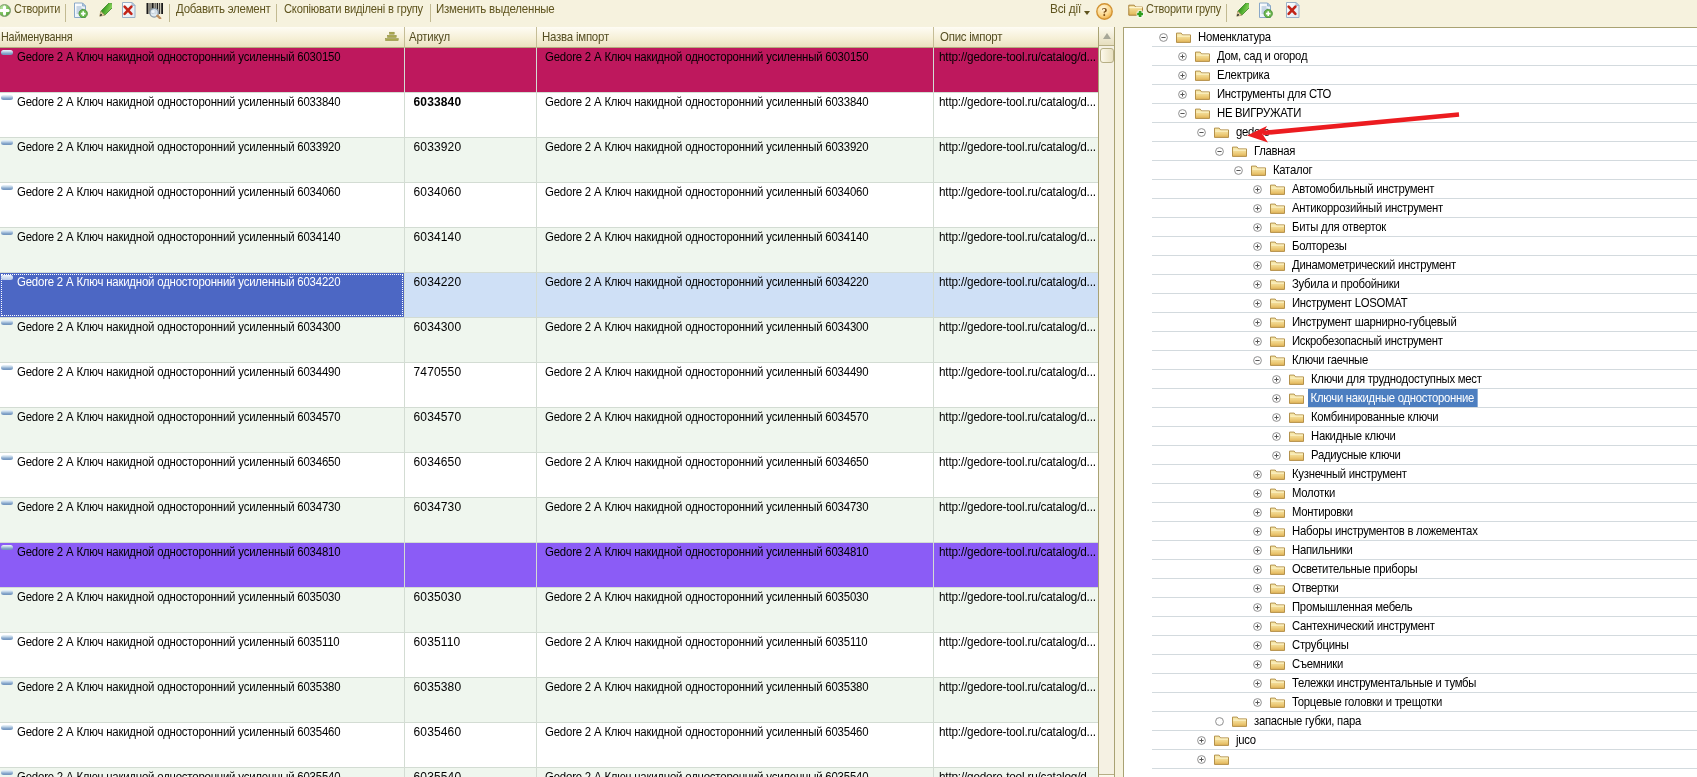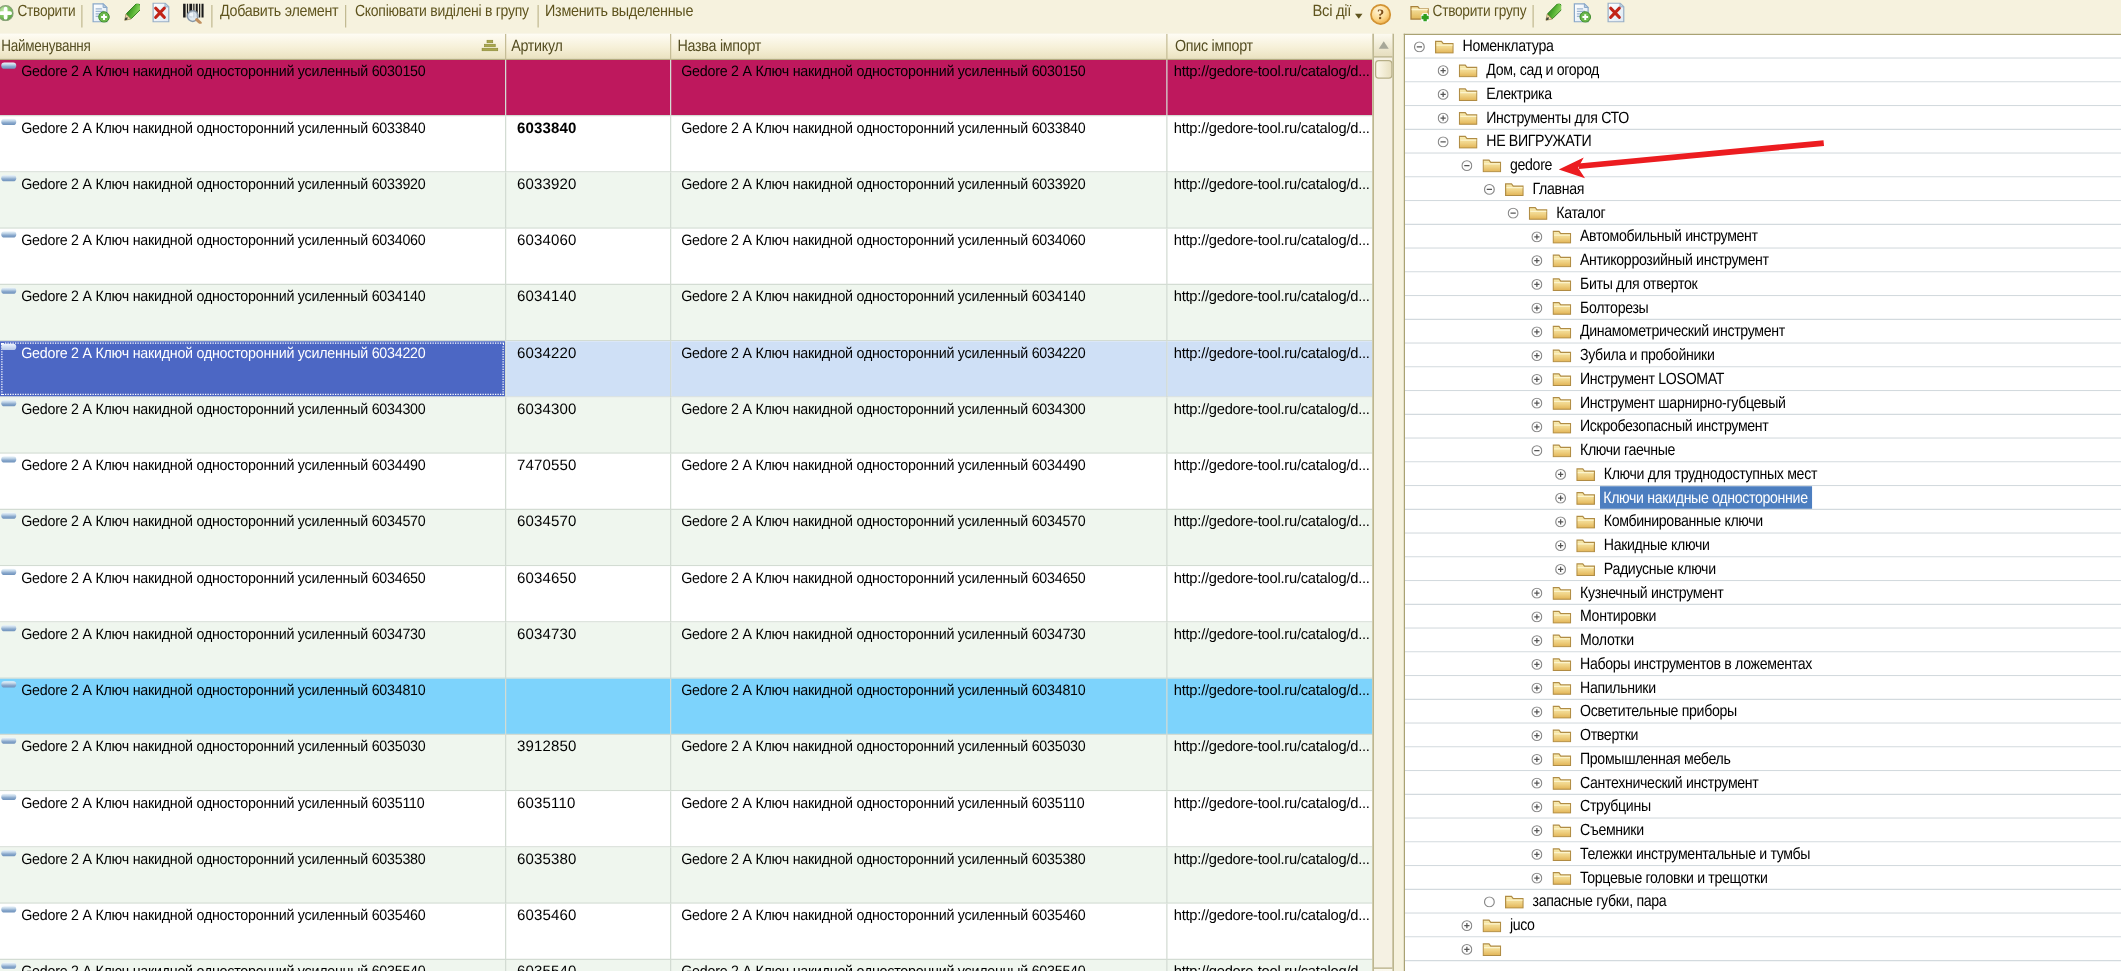--- a/index.html
+++ b/index.html
@@ -380,42 +380,42 @@
       <div class="tcell" style="left:537px;width:397px;">
         <span style="position:absolute;left:8px;transform:scaleX(0.95);transform-origin:0 50%;">Gedore 2 А Ключ накидной односторонний усиленный 6034730</span>
       </div>
       <div class="tcell" style="left:934px;width:164px;">
         <span style="position:absolute;left:5px;transform:scaleX(0.98);transform-origin:0 50%;">http://gedore-tool.ru/catalog/d...</span>
       </div>
       <span class="abs" style="left:404px;top:0;width:1px;height:45px;background:#d3dcd3;"></span>
       <span class="abs" style="left:536px;top:0;width:1px;height:45px;background:#d3dcd3;"></span>
       <span class="abs" style="left:933px;top:0;width:1px;height:45px;background:#d3dcd3;"></span>
     </div>
-    <div class="trow" style="top:516px;background:#7dd3fc;">
+    <div class="trow" style="top:516px;background:#8b5cf6;">
       <div class="tcell" style="left:0;width:404px;">
         <span class="cap" style="background:linear-gradient(180deg,#eef6fb 0%,#bdd2e6 35%,#89a8cc 65%,#6e92bc 100%);"></span>
         <span style="position:absolute;left:17px;transform:scaleX(0.95);transform-origin:0 50%;">Gedore 2 А Ключ накидной односторонний усиленный 6034810</span>
       </div>
       <div class="tcell" style="left:537px;width:397px;">
         <span style="position:absolute;left:8px;transform:scaleX(0.95);transform-origin:0 50%;">Gedore 2 А Ключ накидной односторонний усиленный 6034810</span>
       </div>
       <div class="tcell" style="left:934px;width:164px;">
         <span style="position:absolute;left:5px;transform:scaleX(0.98);transform-origin:0 50%;">http://gedore-tool.ru/catalog/d...</span>
       </div>
       <span class="abs" style="left:404px;top:0;width:1px;height:45px;background:#d3dcd3;"></span>
       <span class="abs" style="left:536px;top:0;width:1px;height:45px;background:#d3dcd3;"></span>
       <span class="abs" style="left:933px;top:0;width:1px;height:45px;background:#d3dcd3;"></span>
     </div>
     <div class="trow" style="top:561px;background:#eff6ee;">
       <div class="tcell" style="left:0;width:404px;">
         <span class="cap" style="background:linear-gradient(180deg,#eef6fb 0%,#bdd2e6 35%,#89a8cc 65%,#6e92bc 100%);"></span>
         <span style="position:absolute;left:17px;transform:scaleX(0.95);transform-origin:0 50%;">Gedore 2 А Ключ накидной односторонний усиленный 6035030</span>
       </div>
       <div class="tcell" style="left:405px;width:132px;">
-        <span style="position:absolute;left:8.5px;letter-spacing:0.15px;">3912850</span>
+        <span style="position:absolute;left:8.5px;letter-spacing:0.15px;">6035030</span>
       </div>
       <div class="tcell" style="left:537px;width:397px;">
         <span style="position:absolute;left:8px;transform:scaleX(0.95);transform-origin:0 50%;">Gedore 2 А Ключ накидной односторонний усиленный 6035030</span>
       </div>
       <div class="tcell" style="left:934px;width:164px;">
         <span style="position:absolute;left:5px;transform:scaleX(0.98);transform-origin:0 50%;">http://gedore-tool.ru/catalog/d...</span>
       </div>
       <span class="abs" style="left:404px;top:0;width:1px;height:45px;background:#d3dcd3;"></span>
       <span class="abs" style="left:536px;top:0;width:1px;height:45px;background:#d3dcd3;"></span>
       <span class="abs" style="left:933px;top:0;width:1px;height:45px;background:#d3dcd3;"></span>
@@ -493,21 +493,21 @@
       <span class="abs" style="left:933px;top:0;width:1px;height:45px;background:#d3dcd3;"></span>
     </div>
   </div>
 <div class="abs" style="left:1098px;top:27px;width:17px;height:750px;background:#f5f1e3;border-left:1px solid #a9a273;border-right:1px solid #a9a273;overflow:hidden;">
     <div class="abs" style="left:0;top:0;width:15px;height:19px;background:linear-gradient(180deg,#fcfaf0,#e6debe);border-bottom:1px solid #b6ae85;">
       <span class="abs" style="left:3.5px;top:6px;width:0;height:0;border-left:4px solid transparent;border-right:4px solid transparent;border-bottom:6px solid #a7a798;"></span>
     </div>
     <div class="abs" style="left:0.5px;top:21px;width:14px;height:15px;background:linear-gradient(90deg,#fcf8ea,#e8e0c0);border:1px solid #b6ae85;border-radius:3px;"></div>
     <div class="abs" style="left:0;top:747px;width:15px;height:19px;background:linear-gradient(180deg,#fcfaf0,#e6debe);border-top:1px solid #b6ae85;"></div>
   </div>
-<div class="abs" style="left:1123px;top:27px;width:574px;height:750px;background:#fff;border-left:1px solid #a9a273;border-top:1px solid #a9a273;overflow:hidden;">
+<div class="abs" style="left:1123px;top:27px;width:574px;height:750px;background:#fff;border-left:1px solid #a9a273;border-top:1px solid #a9a273;overflow:hidden;padding-left:28px;">
     <div class="trrow">
       <span class="trexp" style="left:7px;">
         <svg width="9" height="9" viewBox="0 0 9 9" style="">
           <circle cx="4.5" cy="4.5" r="3.9" fill="#fefefe" stroke="#8a8a8a" stroke-width="0.95"></circle>
           <path d="M2.4 4.5h4.2" stroke="#555" stroke-width="1"></path>
         </svg>
       </span>
       <span class="trfol" style="left:24px;">
         <svg width="15" height="12" viewBox="0 0 15 12" style="">
           <defs>
@@ -1042,43 +1042,43 @@
             <linearGradient id="tf" x1="0" y1="0" x2="0" y2="1">
 <stop offset="0" stop-color="#f9eeb4"></stop>
               <stop offset="0.55" stop-color="#f0d488"></stop>
               <stop offset="1" stop-color="#e2b456"></stop>
             </linearGradient>
           </defs>
 <path d="M0.5 11.4 V2.1 L5.2 2.1 L6.6 3.9 L14.5 3.9 L14.5 11.4 z" fill="url(#tf)" stroke="#b08c44" stroke-width="0.95"></path>
 <path d="M1.2 5.1h12.8" stroke="#fcf4cc" stroke-width="1.1"></path>
         </svg>
       </span>
+      <span class="trlbl" style="left:140px;">Молотки</span>
+    </div>
+    <div class="trrow">
+      <span class="trexp" style="left:101px;">
+        <svg width="9" height="9" viewBox="0 0 9 9" style="">
+          <circle cx="4.5" cy="4.5" r="3.9" fill="#fefefe" stroke="#8a8a8a" stroke-width="0.95"></circle>
+          <path d="M2.4 4.5h4.2M4.5 2.4v4.2" stroke="#555" stroke-width="1"></path>
+        </svg>
+      </span>
+      <span class="trfol" style="left:118px;">
+        <svg width="15" height="12" viewBox="0 0 15 12" style="">
+          <defs>
+            <linearGradient id="tf" x1="0" y1="0" x2="0" y2="1">
+<stop offset="0" stop-color="#f9eeb4"></stop>
+              <stop offset="0.55" stop-color="#f0d488"></stop>
+              <stop offset="1" stop-color="#e2b456"></stop>
+            </linearGradient>
+          </defs>
+<path d="M0.5 11.4 V2.1 L5.2 2.1 L6.6 3.9 L14.5 3.9 L14.5 11.4 z" fill="url(#tf)" stroke="#b08c44" stroke-width="0.95"></path>
+<path d="M1.2 5.1h12.8" stroke="#fcf4cc" stroke-width="1.1"></path>
+        </svg>
+      </span>
       <span class="trlbl" style="left:140px;">Монтировки</span>
-    </div>
-    <div class="trrow">
-      <span class="trexp" style="left:101px;">
-        <svg width="9" height="9" viewBox="0 0 9 9" style="">
-          <circle cx="4.5" cy="4.5" r="3.9" fill="#fefefe" stroke="#8a8a8a" stroke-width="0.95"></circle>
-          <path d="M2.4 4.5h4.2M4.5 2.4v4.2" stroke="#555" stroke-width="1"></path>
-        </svg>
-      </span>
-      <span class="trfol" style="left:118px;">
-        <svg width="15" height="12" viewBox="0 0 15 12" style="">
-          <defs>
-            <linearGradient id="tf" x1="0" y1="0" x2="0" y2="1">
-<stop offset="0" stop-color="#f9eeb4"></stop>
-              <stop offset="0.55" stop-color="#f0d488"></stop>
-              <stop offset="1" stop-color="#e2b456"></stop>
-            </linearGradient>
-          </defs>
-<path d="M0.5 11.4 V2.1 L5.2 2.1 L6.6 3.9 L14.5 3.9 L14.5 11.4 z" fill="url(#tf)" stroke="#b08c44" stroke-width="0.95"></path>
-<path d="M1.2 5.1h12.8" stroke="#fcf4cc" stroke-width="1.1"></path>
-        </svg>
-      </span>
-      <span class="trlbl" style="left:140px;">Молотки</span>
     </div>
     <div class="trrow">
       <span class="trexp" style="left:101px;">
         <svg width="9" height="9" viewBox="0 0 9 9" style="">
           <circle cx="4.5" cy="4.5" r="3.9" fill="#fefefe" stroke="#8a8a8a" stroke-width="0.95"></circle>
           <path d="M2.4 4.5h4.2M4.5 2.4v4.2" stroke="#555" stroke-width="1"></path>
         </svg>
       </span>
       <span class="trfol" style="left:118px;">
         <svg width="15" height="12" viewBox="0 0 15 12" style="">

